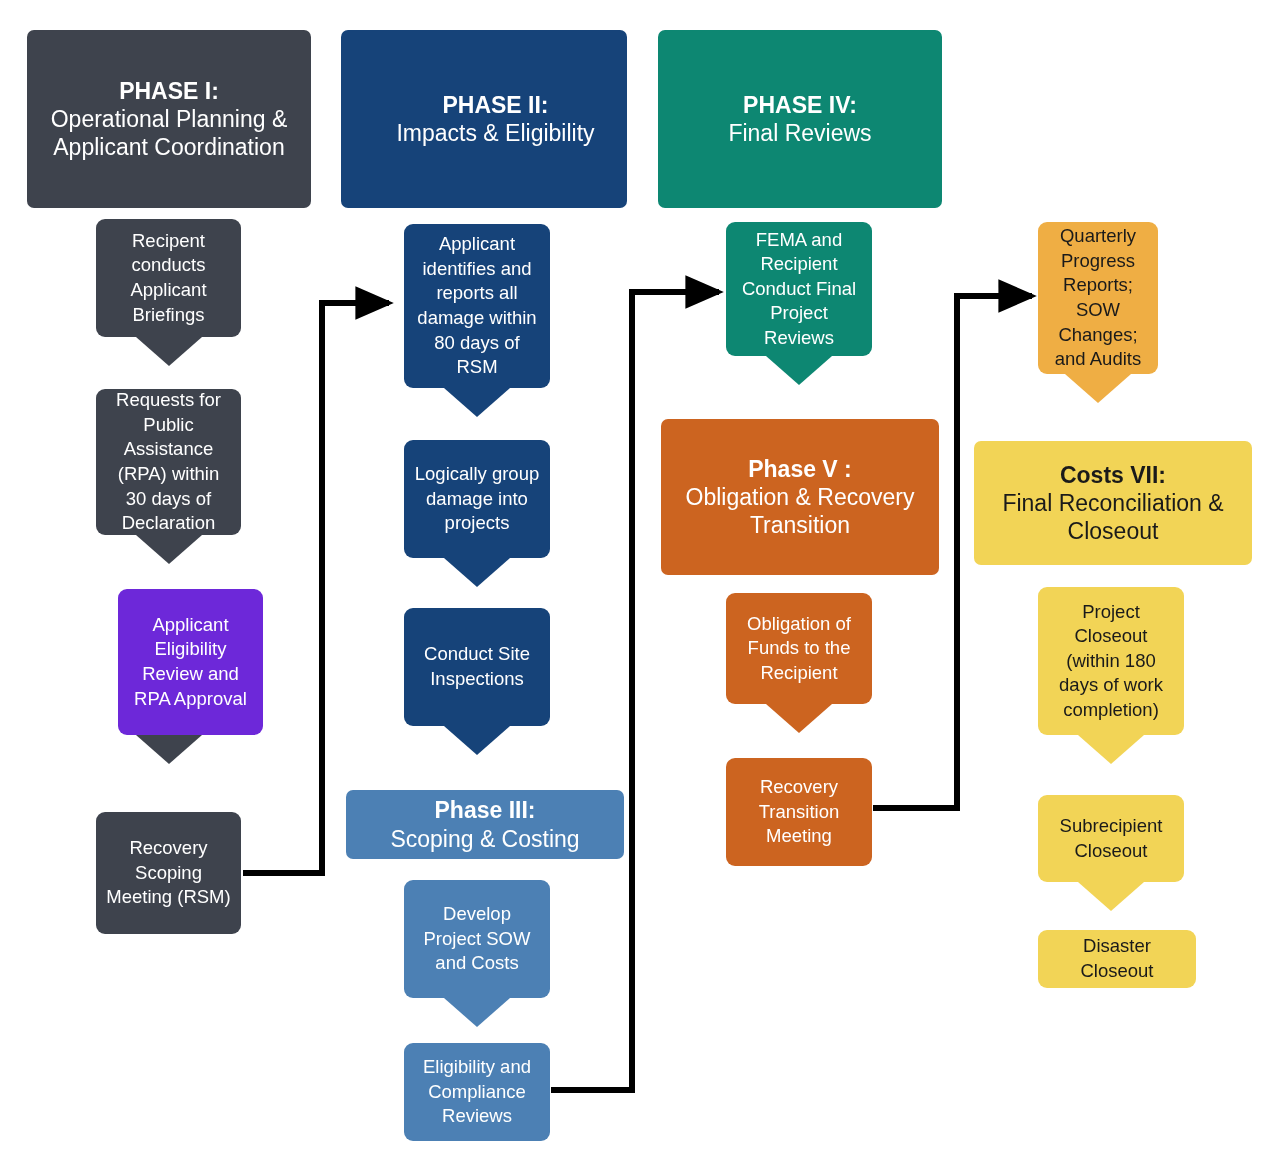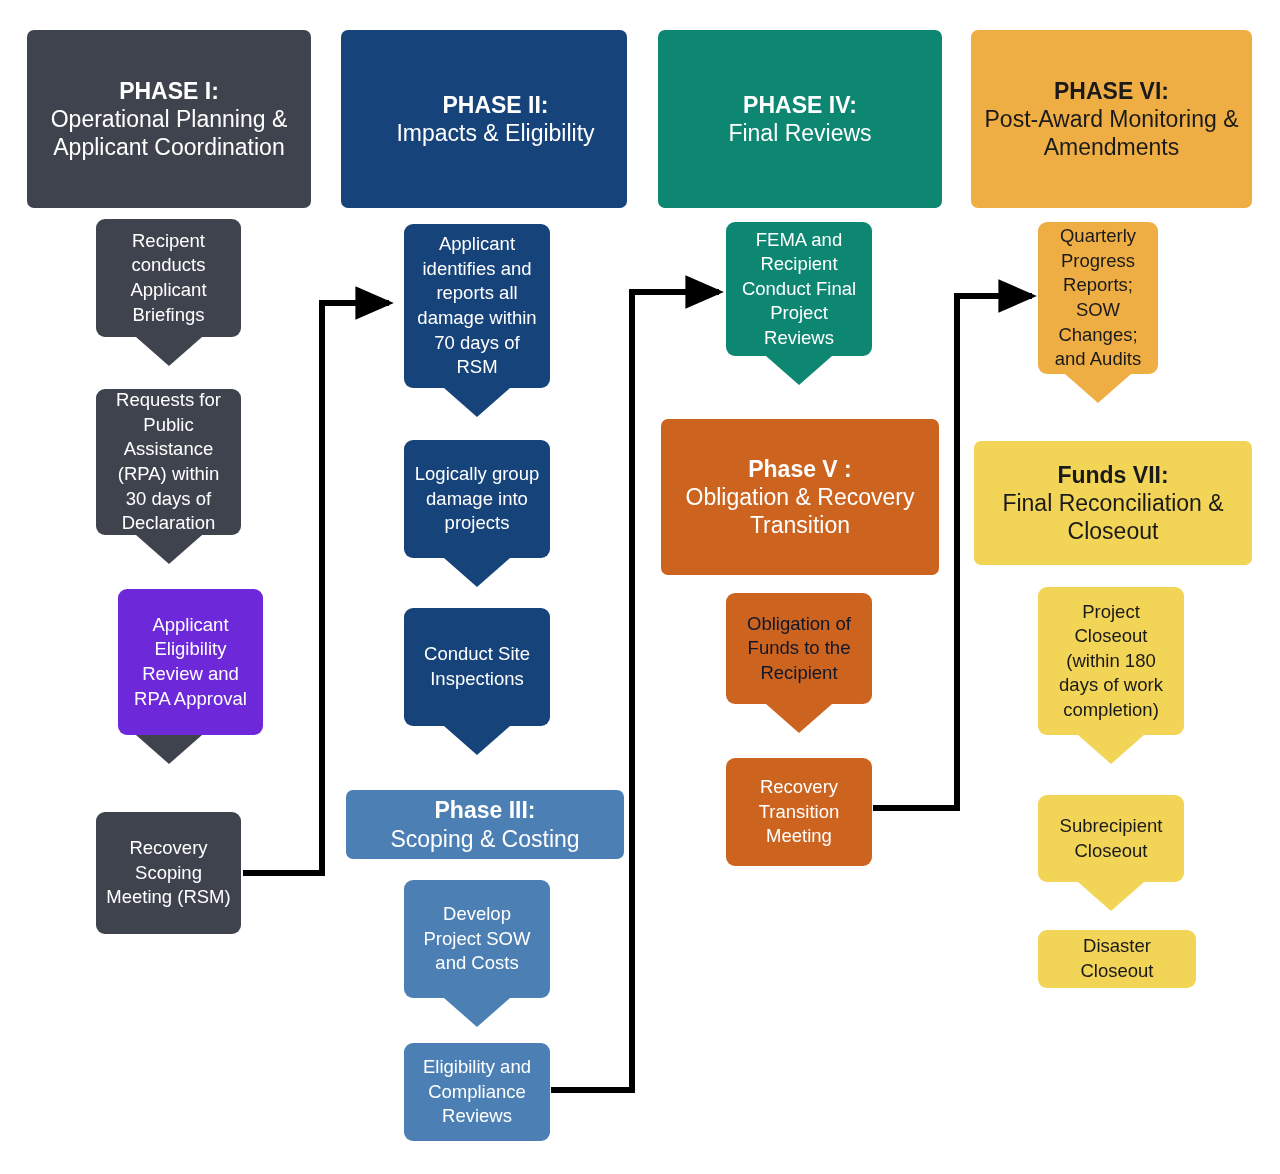--- a/index.html
+++ b/index.html
@@ -118,21 +118,21 @@
     <div class="step-body" style="background:#3E434D; color:#FFFFFF;">Recovery Scoping Meeting (RSM)</div>
 
   </div>
 
   <div class="phase-header" style="left:341px; top:30px; width:286px; height:178px; background:#164379; color:#FFFFFF;padding-left:33px;">
     <span class="ph-title">PHASE II:</span>
     <span class="ph-sub">Impacts &amp; Eligibility</span>
   </div>
 
   <div class="step" style="left:404px; top:224px; width:146px; height:164px;">
-    <div class="step-body" style="background:#164379; color:#FFFFFF;">Applicant identifies and reports all damage within 70 days of RSM</div>
+    <div class="step-body" style="background:#164379; color:#FFFFFF;">Applicant identifies and reports all damage within 80 days of RSM</div>
     <div class="step-tail" style="top:164px; border-top:29px solid #164379;"></div>
   </div>
 
   <div class="step" style="left:404px; top:440px; width:146px; height:118px;">
     <div class="step-body" style="background:#164379; color:#FFFFFF;">Logically group damage into projects</div>
     <div class="step-tail" style="top:118px; border-top:29px solid #164379;"></div>
   </div>
 
   <div class="step" style="left:404px; top:608px; width:146px; height:118px;">
     <div class="step-body" style="background:#164379; color:#FFFFFF;">Conduct Site Inspections</div>
@@ -163,41 +163,37 @@
     <div class="step-body" style="background:#0D8772; color:#FFFFFF;">FEMA and Recipient Conduct Final Project Reviews</div>
     <div class="step-tail" style="top:134px; border-top:29px solid #0D8772;"></div>
   </div>
 
   <div class="phase-header" style="left:661px; top:419px; width:278px; height:156px; background:#CC6420; color:#FFFFFF;">
     <span class="ph-title">Phase V :</span>
     <span class="ph-sub">Obligation &amp; Recovery Transition</span>
   </div>
 
   <div class="step" style="left:726px; top:593px; width:146px; height:111px;">
-    <div class="step-body" style="background:#CC6420; color:#0f172a;">Obligation of Funds to the Recipient</div>
+    <div class="step-body" style="background:#CC6420; color:#ffffff;">Obligation of Funds to the Recipient</div>
     <div class="step-tail" style="top:111px; border-top:29px solid #CC6420;"></div>
   </div>
 
   <div class="step no-tail" style="left:726px; top:758px; width:146px; height:108px;border-radius:20px;">
     <div class="step-body" style="background:#CC6420; color:#FFFFFF;">Recovery Transition Meeting</div>
 
   </div>
 
-  <div class="phase-header" style="left:971px; top:30px; width:281px; height:178px; background:#EFAE44; color:#1A1A1A;">
-    <span class="ph-title">PHASE VI:</span>
-    <span class="ph-sub">Post-Award Monitoring &amp; Amendments</span>
-  </div>
 
   <div class="step" style="left:1038px; top:222px; width:120px; height:152px;">
     <div class="step-body" style="background:#EFAE44; color:#1A1A1A;">Quarterly Progress Reports; SOW Changes; and Audits</div>
     <div class="step-tail" style="top:152px; border-top:29px solid #EFAE44;"></div>
   </div>
 
   <div class="phase-header" style="left:974px; top:441px; width:278px; height:124px; background:#F2D456; color:#1A1A1A;">
-    <span class="ph-title">Funds VII:</span>
+    <span class="ph-title">Costs VII:</span>
     <span class="ph-sub">Final Reconciliation &amp; Closeout</span>
   </div>
 
   <div class="step" style="left:1038px; top:587px; width:146px; height:148px;">
     <div class="step-body" style="background:#F2D456; color:#1A1A1A;">Project Closeout (within 180 days of work completion)</div>
     <div class="step-tail" style="top:148px; border-top:29px solid #F2D456;"></div>
   </div>
 
   <div class="step" style="left:1038px; top:795px; width:146px; height:87px;">
     <div class="step-body" style="background:#F2D456; color:#1A1A1A;">Subrecipient Closeout</div>

